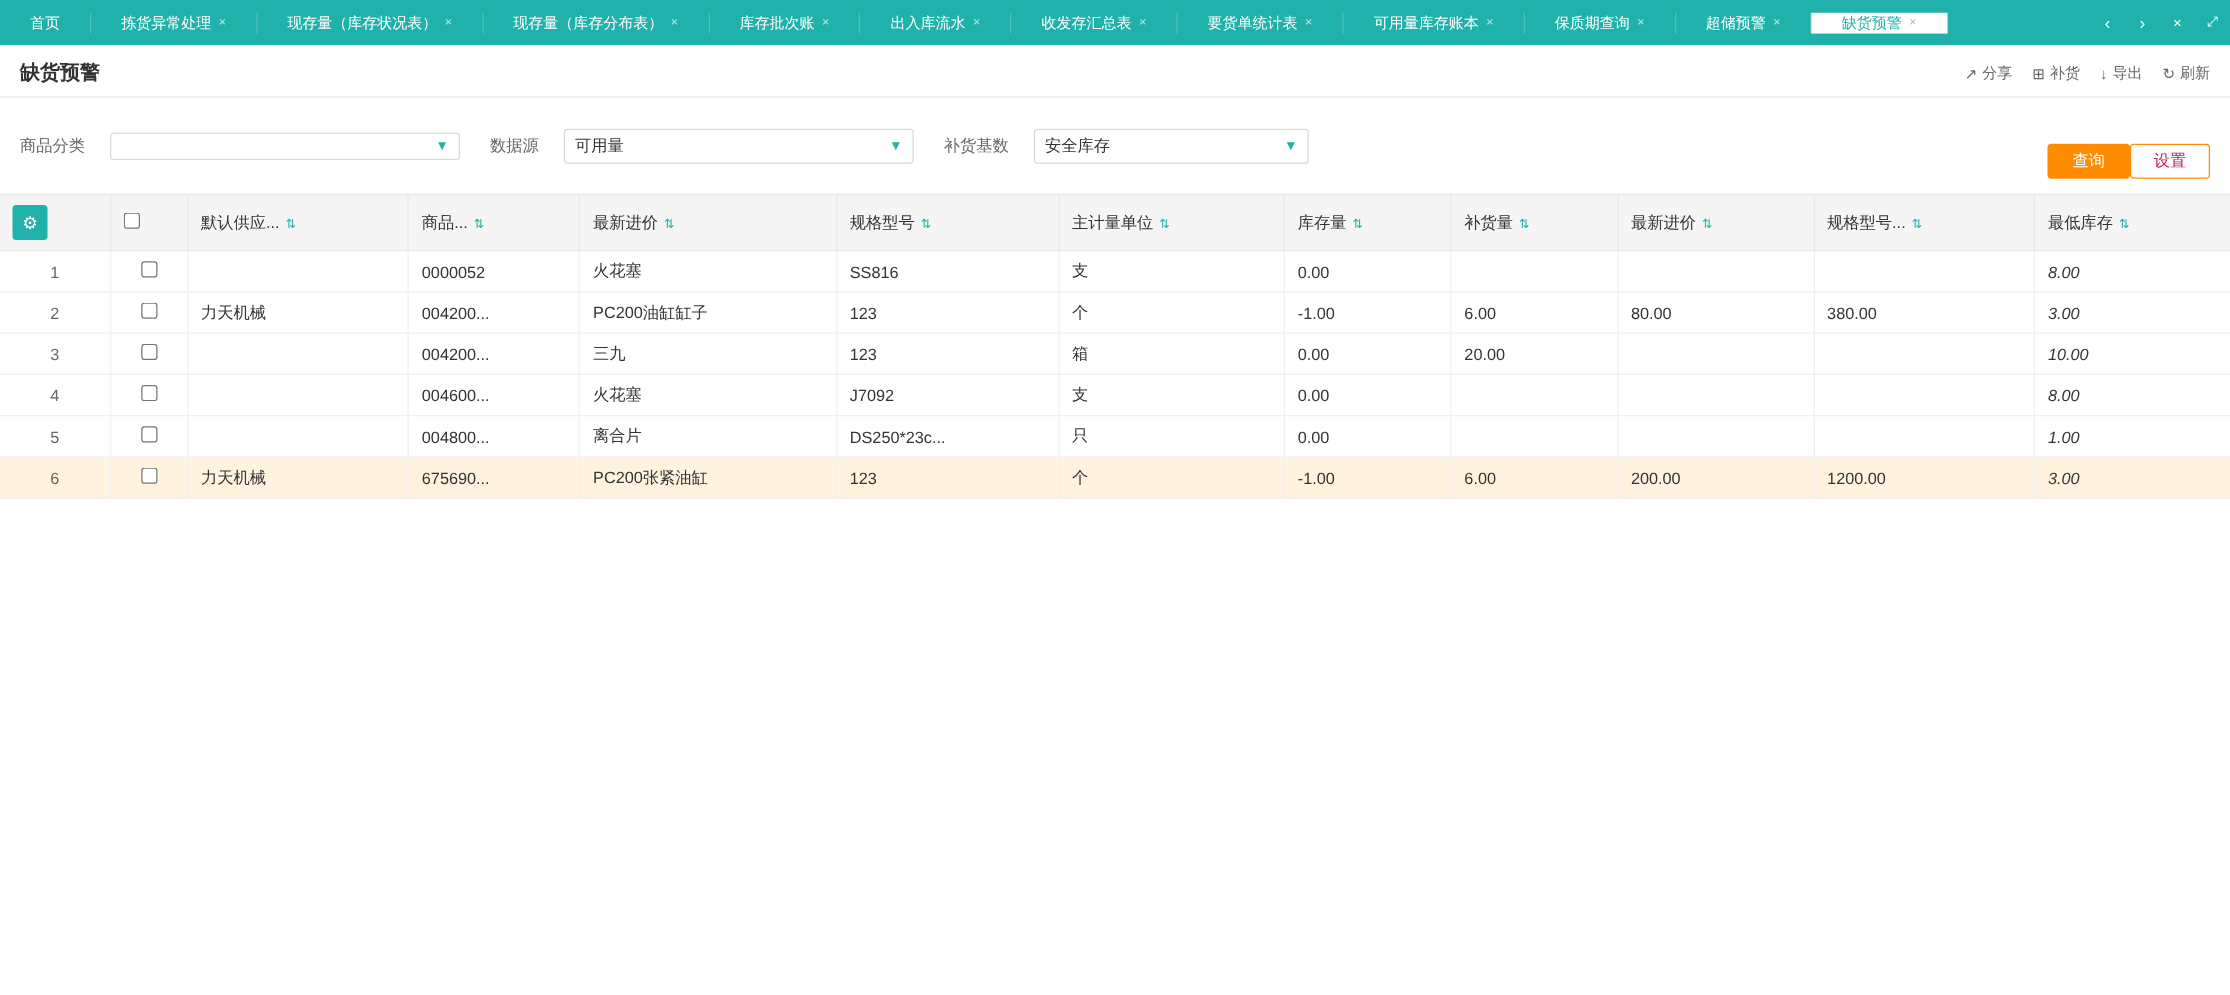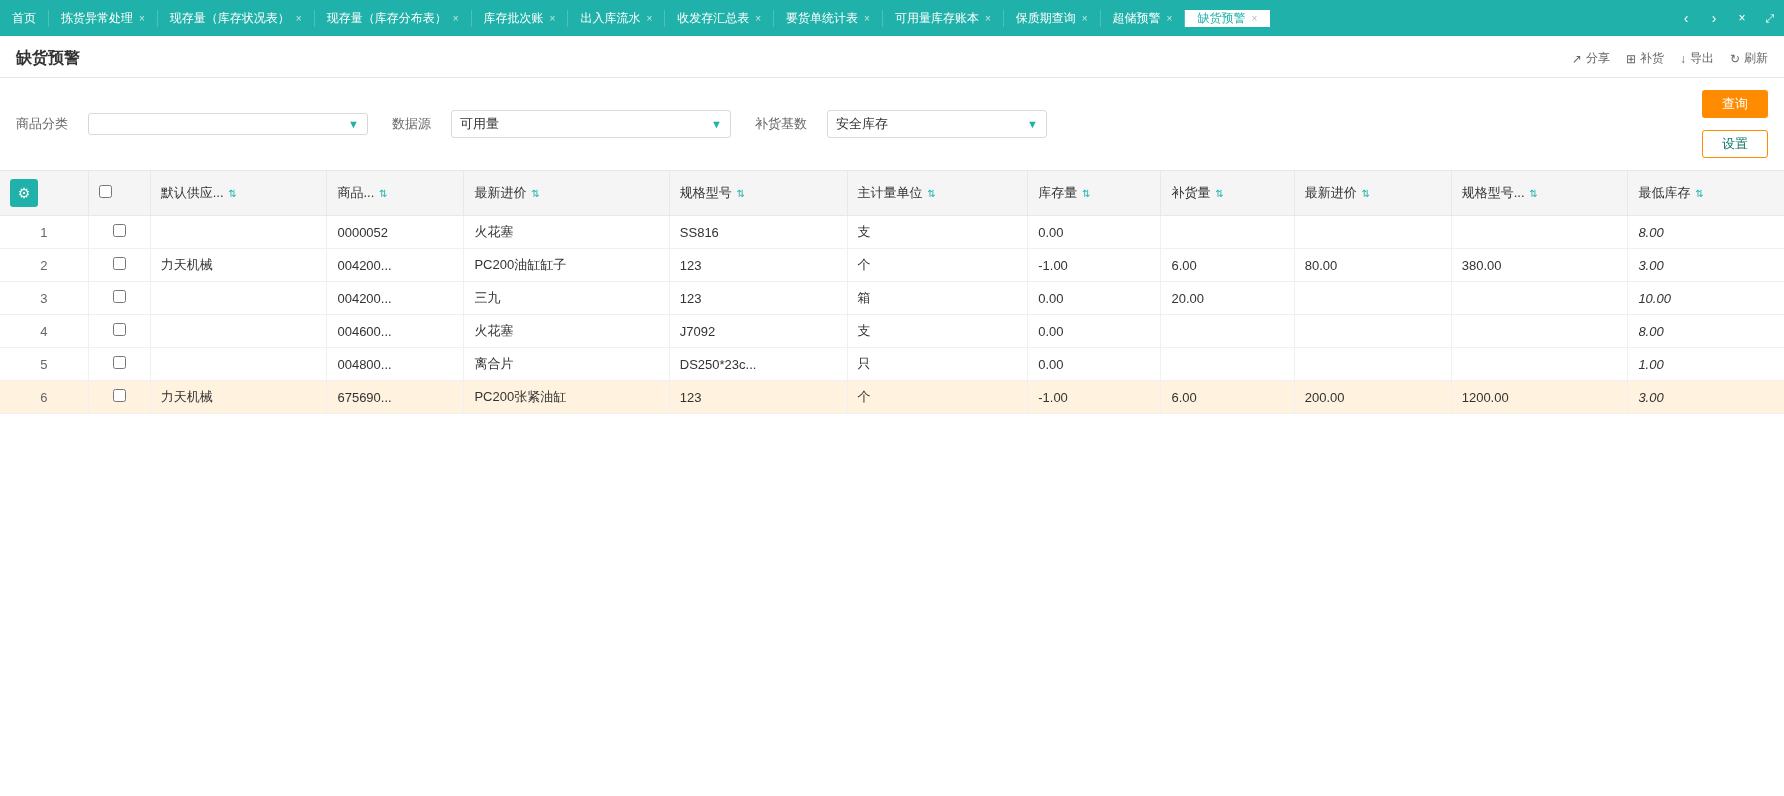--- a/index.html
+++ b/index.html
@@ -10,21 +10,21 @@
       display: flex;
       align-items: center;
       background: #20b2aa;
       height: 36px;
       overflow: hidden;
       flex-shrink: 0;
     }
     .tab-item {
       display: flex;
       align-items: center;
-      padding: 0 12px;
+      padding: 0 24px;
       height: 100%;
       color: #fff;
       font-size: 12px;
       cursor: pointer;
       white-space: nowrap;
       border-right: 1px solid rgba(255,255,255,0.2);
       gap: 6px;
       flex-shrink: 0;
     }
     .tab-item.active { background: #fff; color: #20b2aa; }
@@ -105,35 +105,36 @@
       cursor: pointer;
       min-width: 200px;
       justify-content: space-between;
       gap: 8px;
     }
     .filter-select-value { color: #333; font-size: 13px; }
     .filter-select-arrow { color: #20b2aa; font-size: 11px; }
     .filter-actions {
       margin-left: auto;
       display: flex;
-      flex-direction: column;
-      gap: 12px;
+      flex-direction: row;
+      gap: 0;
+      margin-top: 25px;
     }
     .btn-query {
       background: #ff8c00;
       color: #fff;
       border: none;
       border-radius: 3px;
       padding: 5px 20px;
       cursor: pointer;
       font-size: 13px;
     }
     .btn-settings {
       background: #fff;
-      color: #0f766e;
+      color: #be185d;
       border: 1px solid #ff8c00;
       border-radius: 3px;
       padding: 4px 18px;
       cursor: pointer;
       font-size: 13px;
     }
 
     
     .table-container {
       padding: 0;

